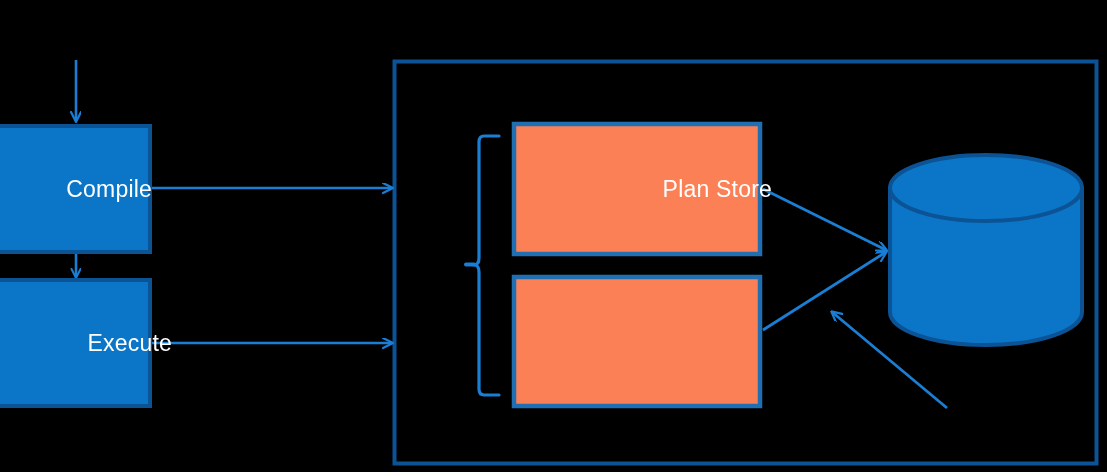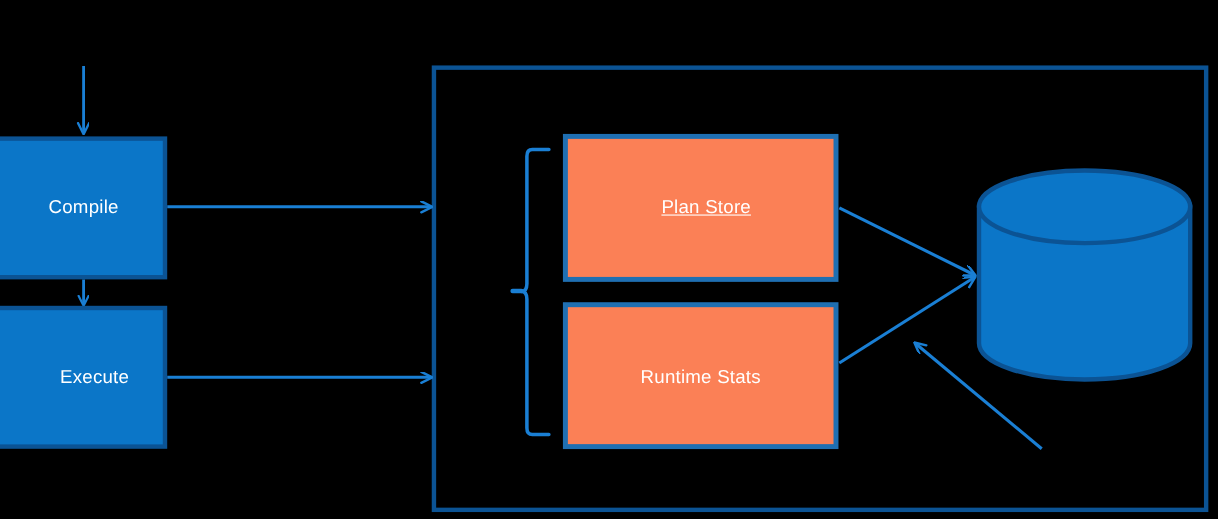--- a/index.html
+++ b/index.html
@@ -21,23 +21,23 @@
     position: absolute;
     left: 0;
     top: 0;
     width: 1107px;
     height: 472px;
   }
   .node-label {
     position: absolute;
     color: #ffffff;
     font-family: "Liberation Sans", sans-serif;
-    font-size: 17px;
+    font-size: 23px;
     line-height: 32px;
-    text-align: center;
+    text-align: right;
     white-space: pre-line;
     pointer-events: none;
     letter-spacing: 0.2px;
   }
 </style>
 </head>
 <body>
 
 <div id="canvas">
 
@@ -84,18 +84,17 @@
     <g>
       <path d="M 890,188 L 890,312 A 96,33 0 0 0 1082,312 L 1082,188 Z" fill="#0b76c8" stroke="#0b5394" stroke-width="4"></path>
       <ellipse cx="986" cy="188" rx="96" ry="33" fill="#0b76c8" stroke="#0b5394" stroke-width="4"></ellipse>
     </g>
   </svg>
 
   <div class="node-label" style="left:0px; top:173px; width:152px;">Compile</div>
 
   <div class="node-label" style="left:0px; top:327px; width:172px;">Execute</div>
 
-  <div class="node-label" style="left:512px; top:173px; width:260px;text-decoration:underline;">Plan Store</div>
+  <div class="node-label" style="left:512px; top:173px; width:260px;">Plan Store</div>
 
-  <div class="node-label" style="left:512px; top:327px; width:250px;">Runtime Stats</div>
 
 
 </div>
 
 </body></html>

